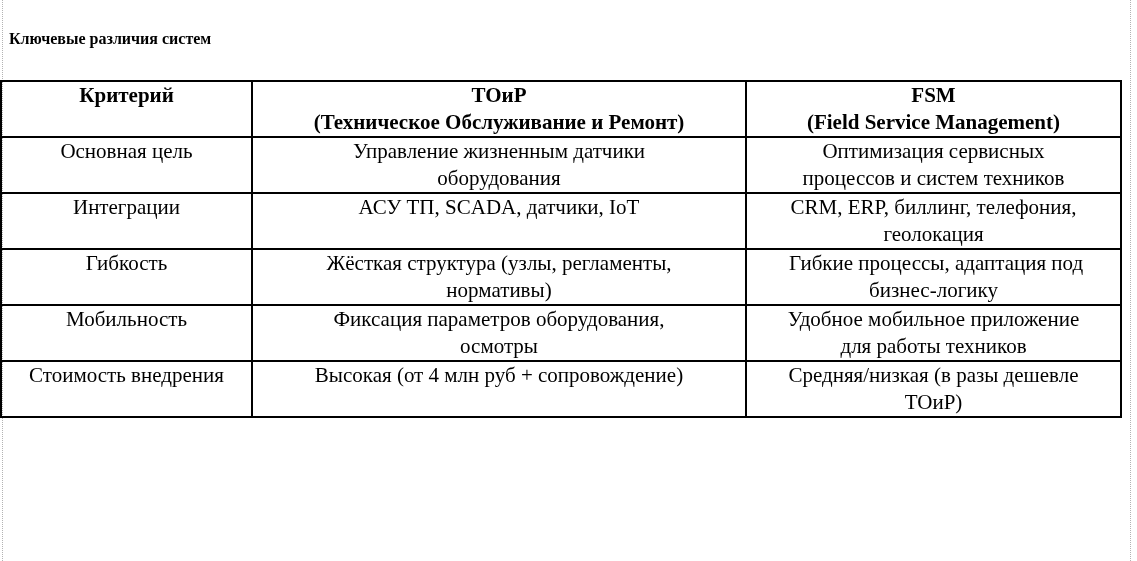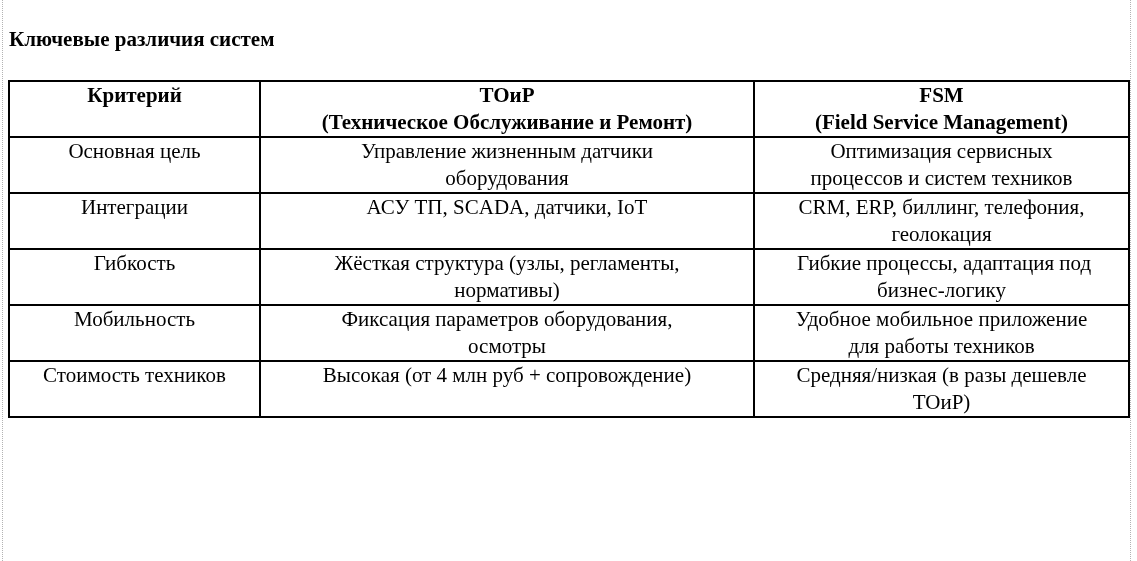--- a/index.html
+++ b/index.html
@@ -23,29 +23,29 @@
     width: 0;
     border-left: 1px dotted #b3b3b3;
   }
   .guide-left  { left: 2px; }
   .guide-right { left: 1130px; }
   .doc-title {
     position: absolute;
     left: 9px;
     top: 27px;
     margin: 0;
-    font-size: 21px;
+    font-size: 16px;
     line-height: 24px;
     font-weight: bold;
     white-space: pre;
     text-align: center;
   }
   table.compare {
     position: absolute;
-    left: 8px;
+    left: 0;
     top: 80px;
     width: 1120px;
     border-collapse: collapse;
     table-layout: fixed;
   }
   .col-criterion { width: 251px; }
   .col-toir      { width: 494px; }
   .col-fsm       { width: 375px; }
   table.compare th,
   table.compare td {
@@ -114,21 +114,21 @@
 бизнес-логику</td>
       </tr>
       <tr>
         <td>Мобильность</td>
         <td>Фиксация параметров оборудования,
 осмотры</td>
         <td>Удобное мобильное приложение
 для работы техников</td>
       </tr>
       <tr>
-        <td>Стоимость техников</td>
+        <td>Стоимость внедрения</td>
         <td>Высокая (от 4 млн руб + сопровождение)</td>
         <td>Средняя/низкая (в разы дешевле
 ТОиР)</td>
       </tr>
     </tbody>
   </table>
 
 </div>
 
 </body></html>

